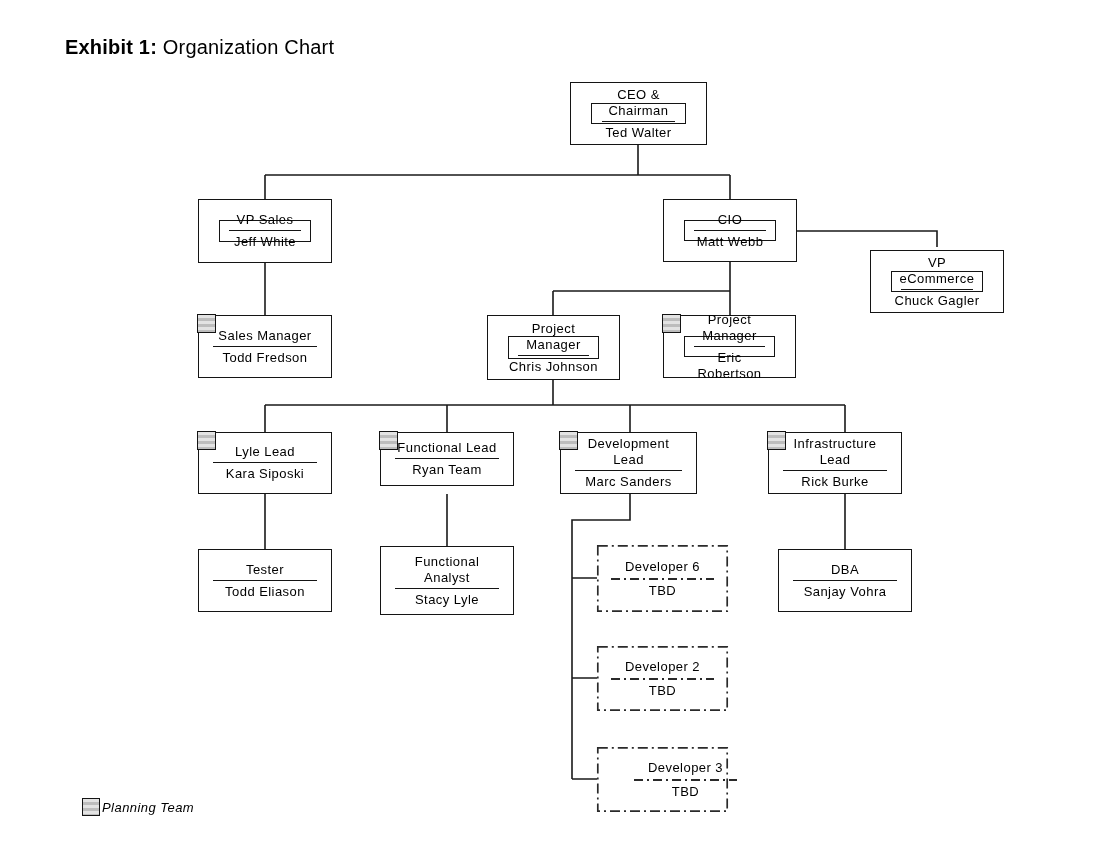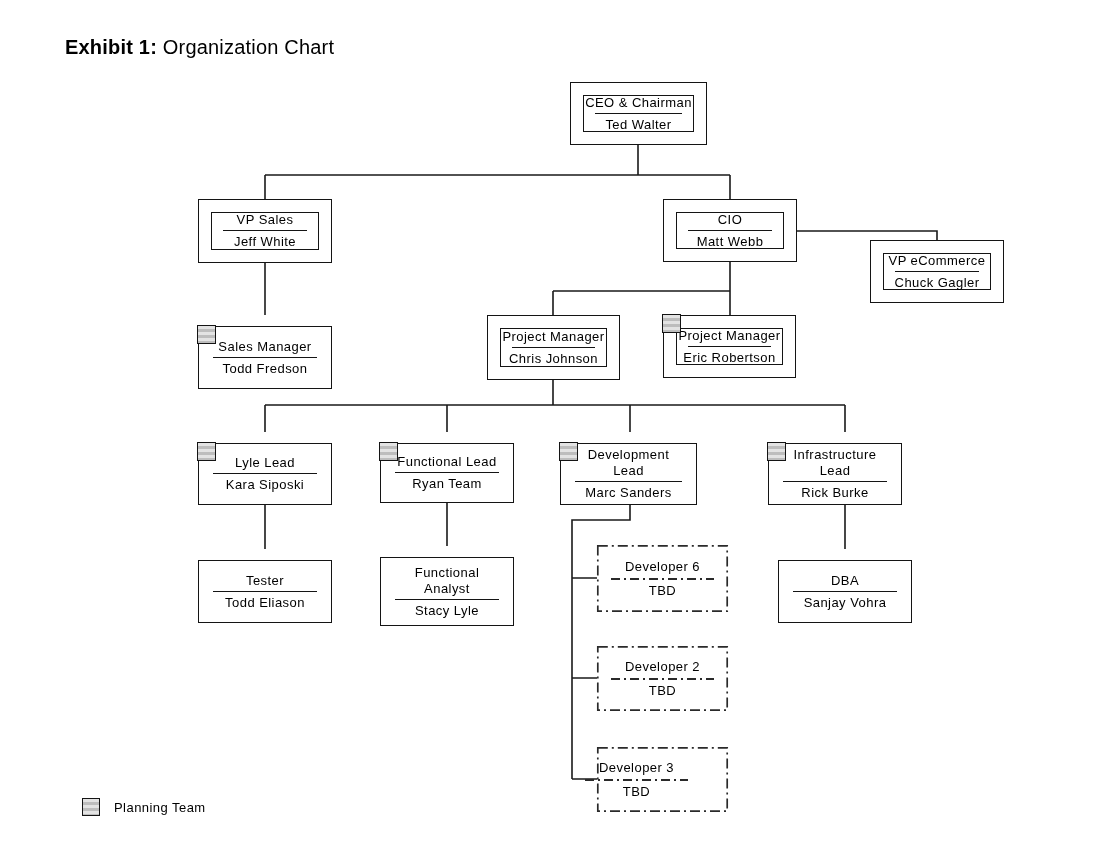--- a/index.html
+++ b/index.html
@@ -9,22 +9,22 @@
   }
   .heading{position:absolute;left:65px;top:36px;font-size:20px;letter-spacing:.2px;}
   .heading .bold{font-weight:bold;}
 
   svg.overlay{position:absolute;left:0;top:0;z-index:1;}
 
   .node{
     position:absolute;box-sizing:border-box;background:#fff;z-index:2;
     display:flex;align-items:center;justify-content:center;text-align:center;
   }
-  .node.single{border:1.7px solid #141414;margin-top:11px;}
-  .node.double{border:1.2px solid #141414;padding:12px;}
+  .node.single{border:1.7px solid #141414;}
+  .node.double{border:1.2px solid #141414;padding:20px;}
   .node.double > .frame{border:1.8px solid #141414;}
   .node.dashdot{background:transparent;border:none;}
   .frame{
     box-sizing:border-box;width:100%;height:100%;
     display:flex;flex-direction:column;align-items:center;justify-content:center;
   }
   .rtitle,.pname{font-size:13px;line-height:16px;letter-spacing:.45px;white-space:pre-line;}
   .sep{width:79%;border-top:1.6px solid #141414;margin:2px 0 3px 0;}
   .dashdot .sep{
     border-top:none;height:2px;margin:3px 0 3px 0;
@@ -33,21 +33,21 @@
   .badge{
     position:absolute;left:-2px;top:-2px;width:19px;height:19px;z-index:3;box-sizing:border-box;
     border:1.6px solid #141414;
     background:repeating-linear-gradient(#e3e3e3 0 3px,#bdbdbd 3px 6px);
   }
   .legend{position:absolute;left:82px;top:798px;display:flex;align-items:center;z-index:2;}
   .legend .swatch{
     width:18px;height:18px;box-sizing:border-box;border:1.6px solid #141414;
     background:repeating-linear-gradient(#e3e3e3 0 3px,#bdbdbd 3px 6px);
   }
-  .legend .label{font-size:13px;letter-spacing:.45px;margin-left:14px;}
+  .legend .label{font-size:13px;letter-spacing:.45px;margin-left:2px;font-style:italic;}
 </style>
 </head>
 <body>
 
 <div class="canvas">
 
   <div class="heading">
     <span class="bold">Exhibit 1:</span><span> Organization Chart</span>
   </div>
 
@@ -85,21 +85,21 @@
   </div>
 
   <div class="node double" style="left:663px;top:199px;width:134px;height:63px">
     <div class="frame">
       <div class="rtitle">CIO</div>
       <div class="sep"></div>
       <div class="pname">Matt Webb</div>
     </div>
   </div>
 
-  <div class="node double" style="left:870px;top:240px;width:134px;height:63px">
+  <div class="node double" style="left:870px;top:250px;width:134px;height:63px">
     <div class="frame">
       <div class="rtitle">VP eCommerce</div>
       <div class="sep"></div>
       <div class="pname">Chuck Gagler</div>
     </div>
   </div>
 
   <div class="node single" style="left:198px;top:315px;width:134px;height:63px">
     <span class="badge"></span>
     <div class="frame">
@@ -128,21 +128,21 @@
 
   <div class="node single" style="left:198px;top:432px;width:134px;height:62px">
     <span class="badge"></span>
     <div class="frame">
       <div class="rtitle">Lyle Lead</div>
       <div class="sep"></div>
       <div class="pname">Kara Siposki</div>
     </div>
   </div>
 
-  <div class="node single" style="left:380px;top:432px;width:134px;height:60px">
+  <div class="node single" style="left:380px;top:432px;width:134px;height:54px">
     <span class="badge"></span>
     <div class="frame">
       <div class="rtitle">Functional Lead</div>
       <div class="sep"></div>
       <div class="pname">Ryan Team</div>
     </div>
   </div>
 
   <div class="node single" style="left:560px;top:432px;width:137px;height:62px">
     <span class="badge"></span>
@@ -198,21 +198,21 @@
   </div>
 
   <div class="node dashdot" style="left:597px;top:646px;width:131px;height:65px">
     <div class="frame">
       <div class="rtitle">Developer 2</div>
       <div class="sep"></div>
       <div class="pname">TBD</div>
     </div>
   </div>
 
-  <div class="node dashdot" style="left:571px;top:747px;width:131px;height:65px">
+  <div class="node dashdot" style="left:620px;top:747px;width:131px;height:65px">
     <div class="frame">
       <div class="rtitle">Developer 3</div>
       <div class="sep"></div>
       <div class="pname">TBD</div>
     </div>
   </div>
 
   <div class="legend">
     <span class="swatch"></span>
     <span class="label">Planning Team</span>

